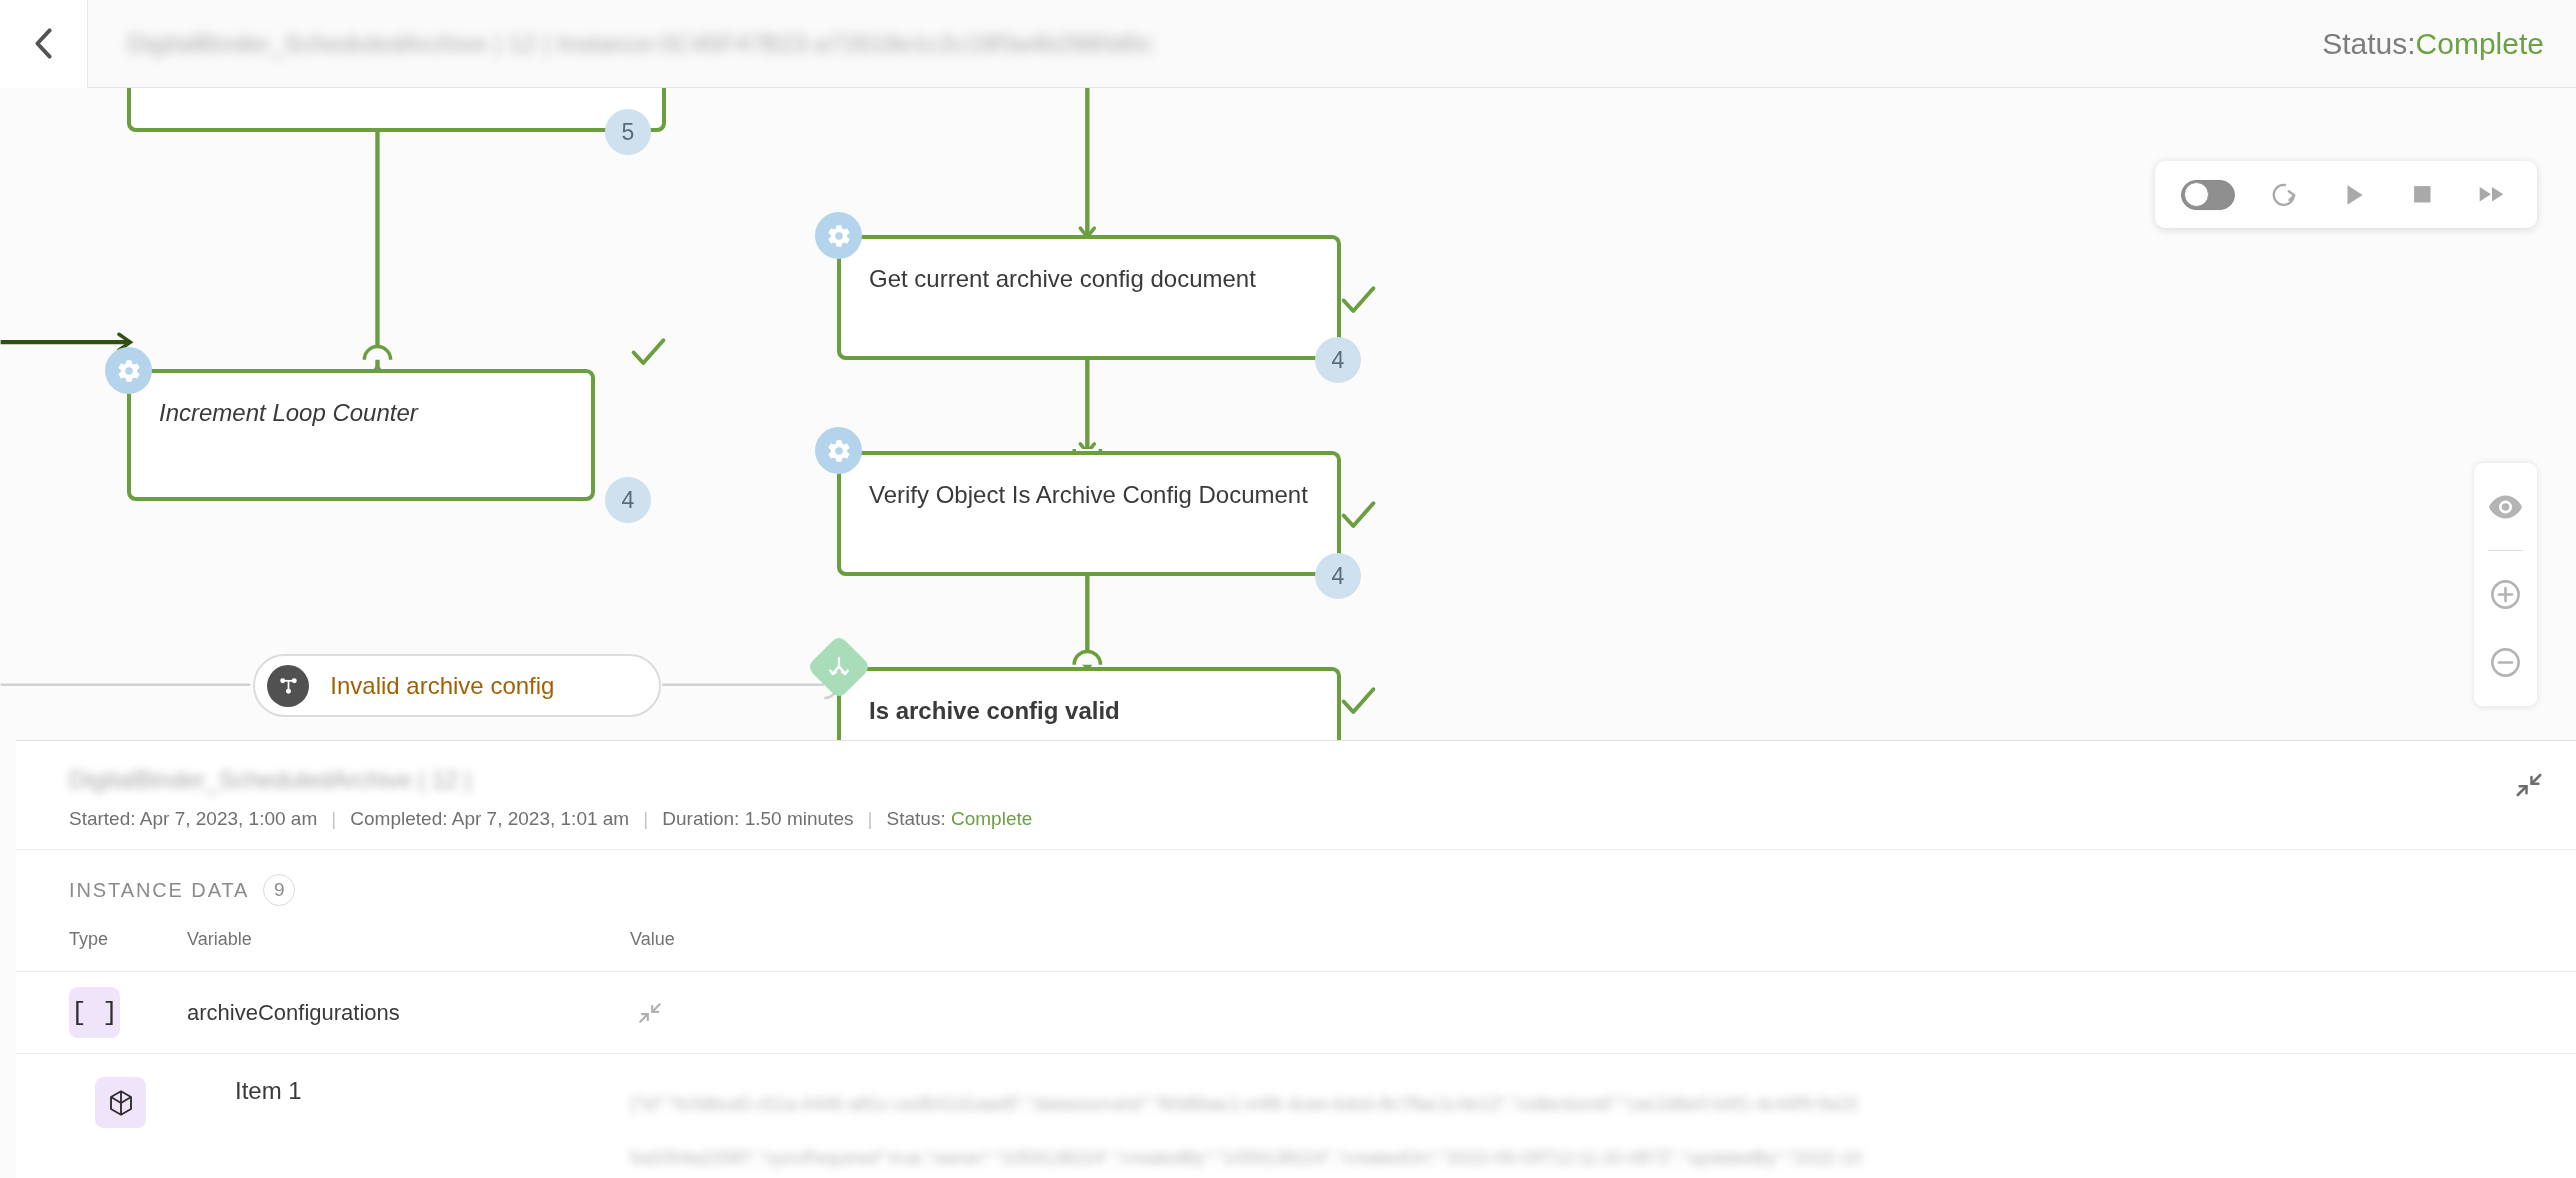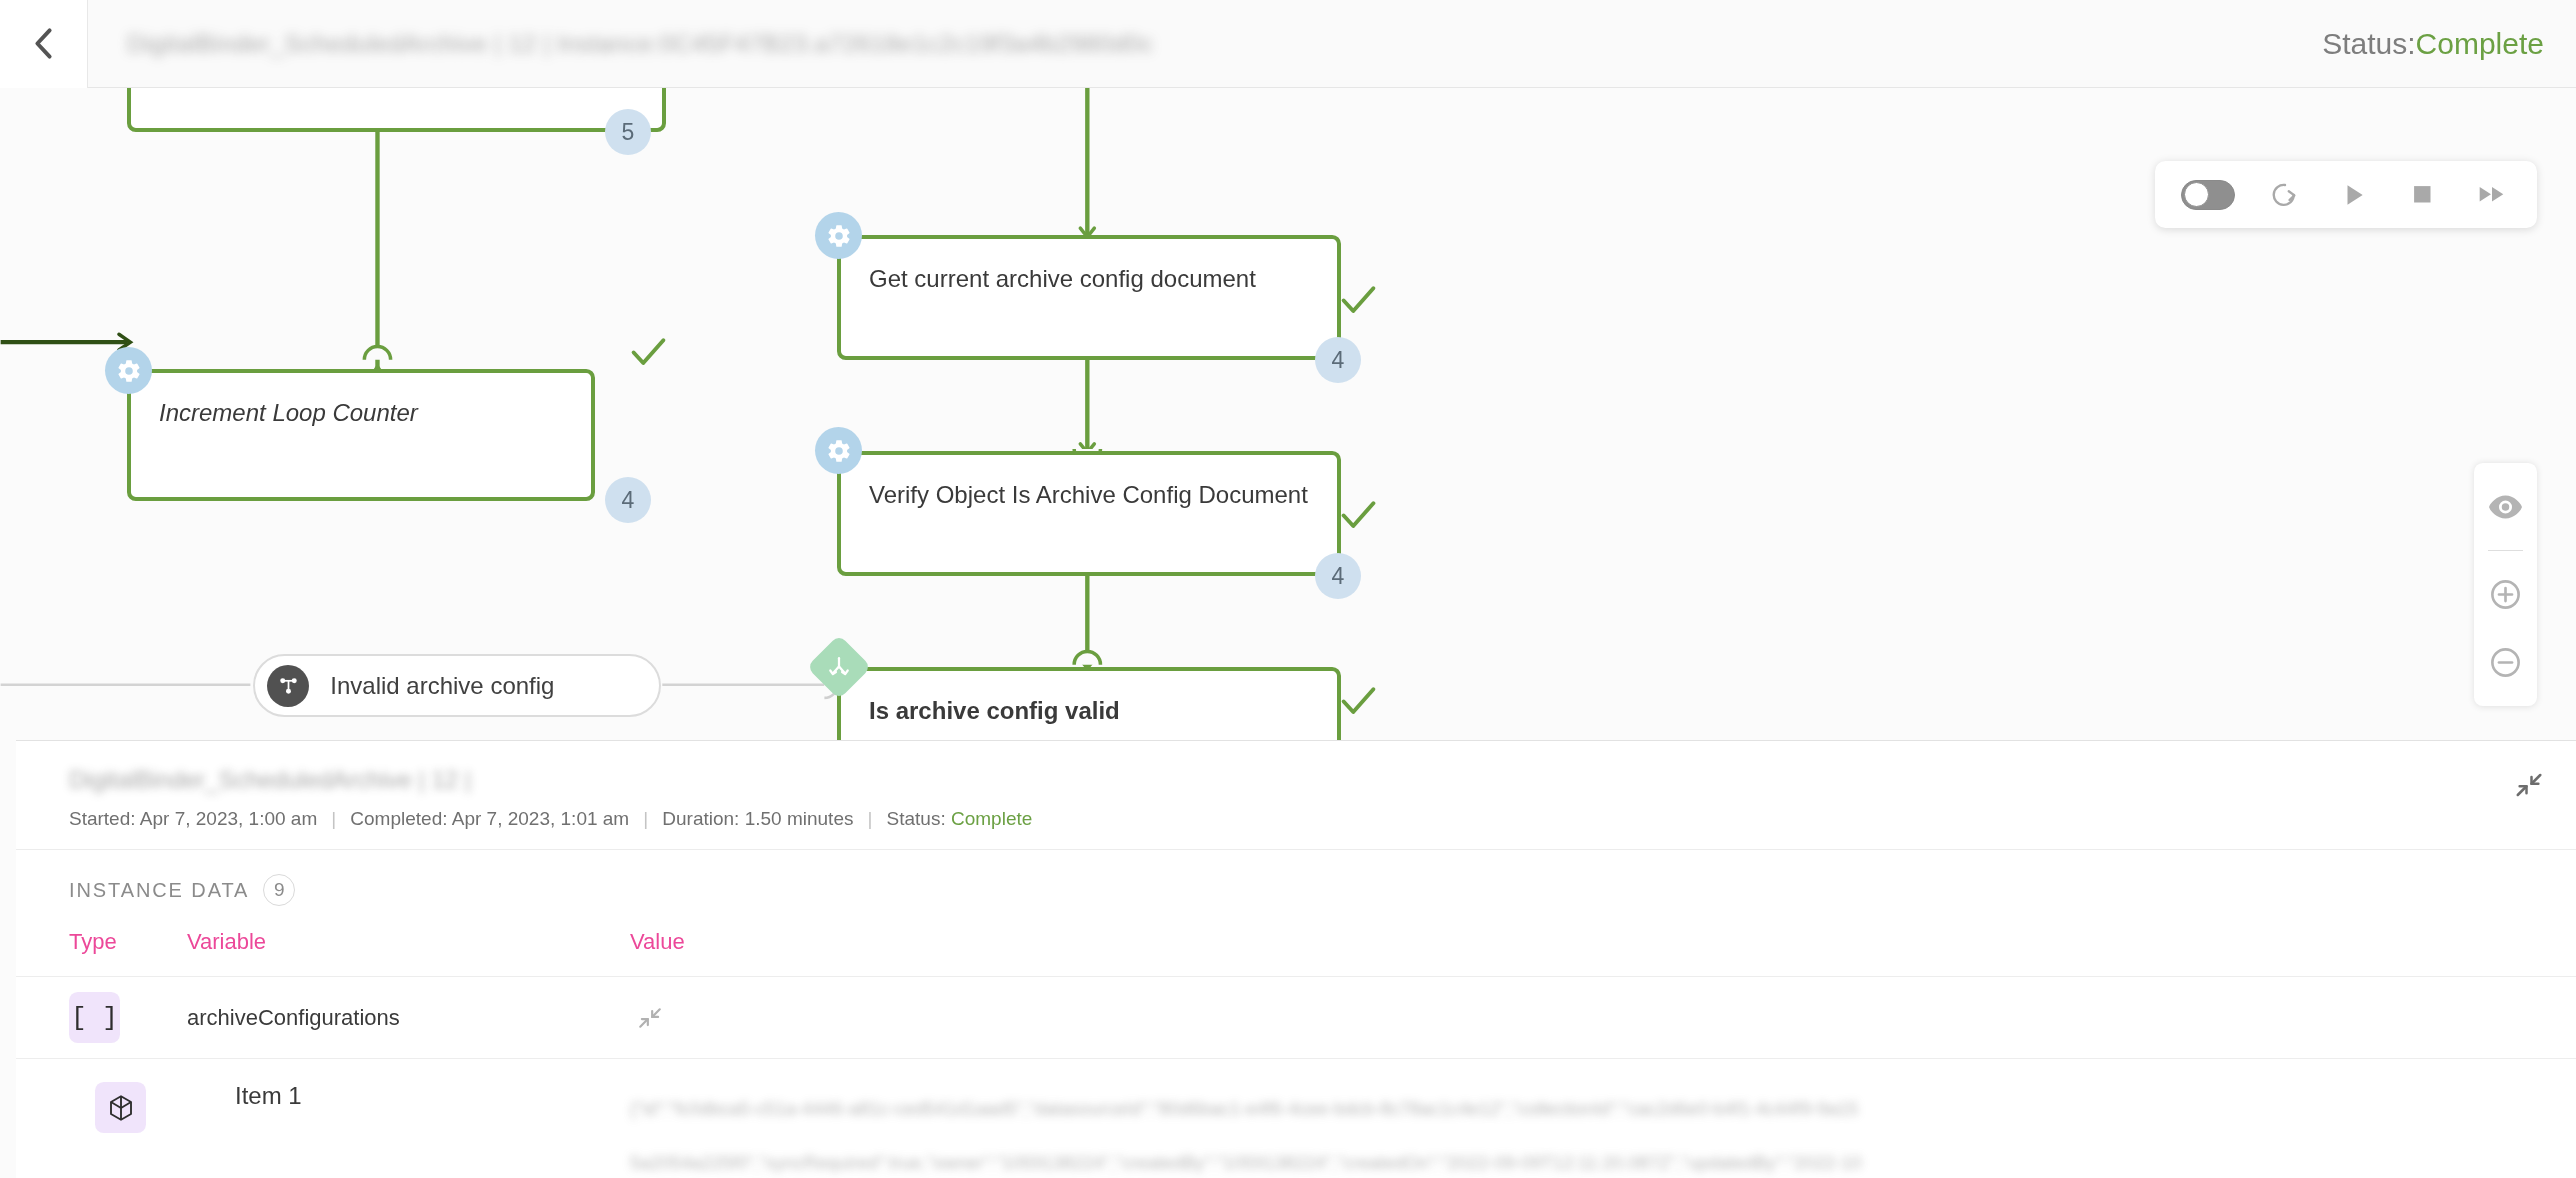--- a/index.html
+++ b/index.html
@@ -160,21 +160,21 @@
     border-radius: 50%;
     background: #515151;
     display: flex;
     align-items: center;
     justify-content: center;
     flex: 0 0 auto;
   }
   .pill-label {
     margin-left: 21px;
     font-size: 24px;
-    color: #404040;
+    color: #a16207;
     white-space: nowrap;
   }
 
   
   .playbar {
     position: absolute;
     top: 161px;
     right: 39px;
     height: 67px;
     background: #ffffff;
@@ -315,22 +315,22 @@
 
   
   .dtable { width: 2576px; }
   .dt-head {
     display: flex;
     align-items: center;
     padding: 5.3px 0 21px 0;
     border-bottom: 0.9px solid #ededed;
   }
   .dt-head .th {
-    font-size: 22px;
-    color: #ec4899;
+    font-size: 18px;
+    color: #737373;
   }
   .col-type  { width: 171px; padding-left: 53px; flex: 0 0 auto; }
   .col-var   { width: 443px; flex: 0 0 auto; }
   .col-value { flex: 1 1 auto; }
 
   .dt-row {
     display: flex;
     align-items: center;
     min-height: 82px;
     border-bottom: 0.9px solid #ededed;

